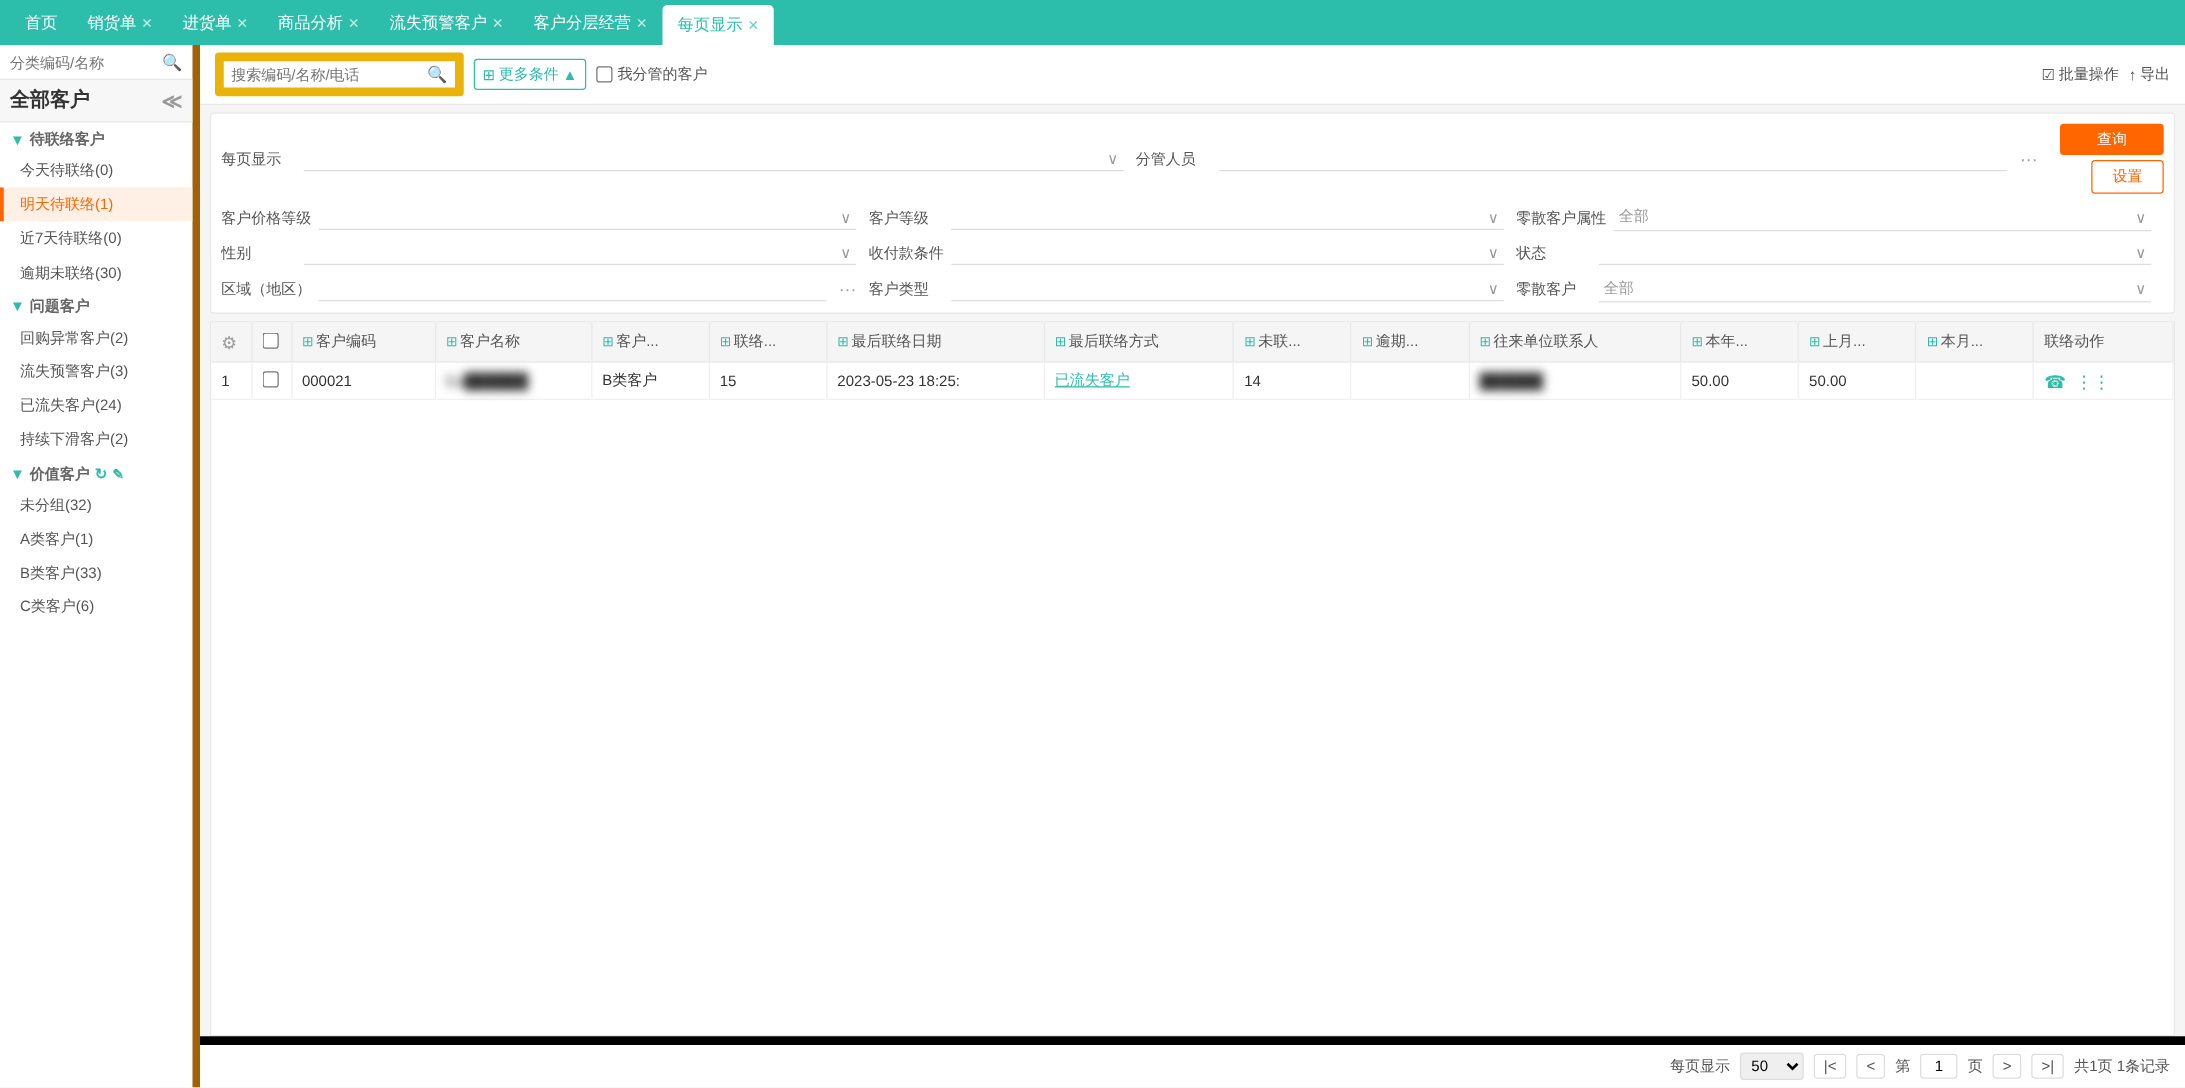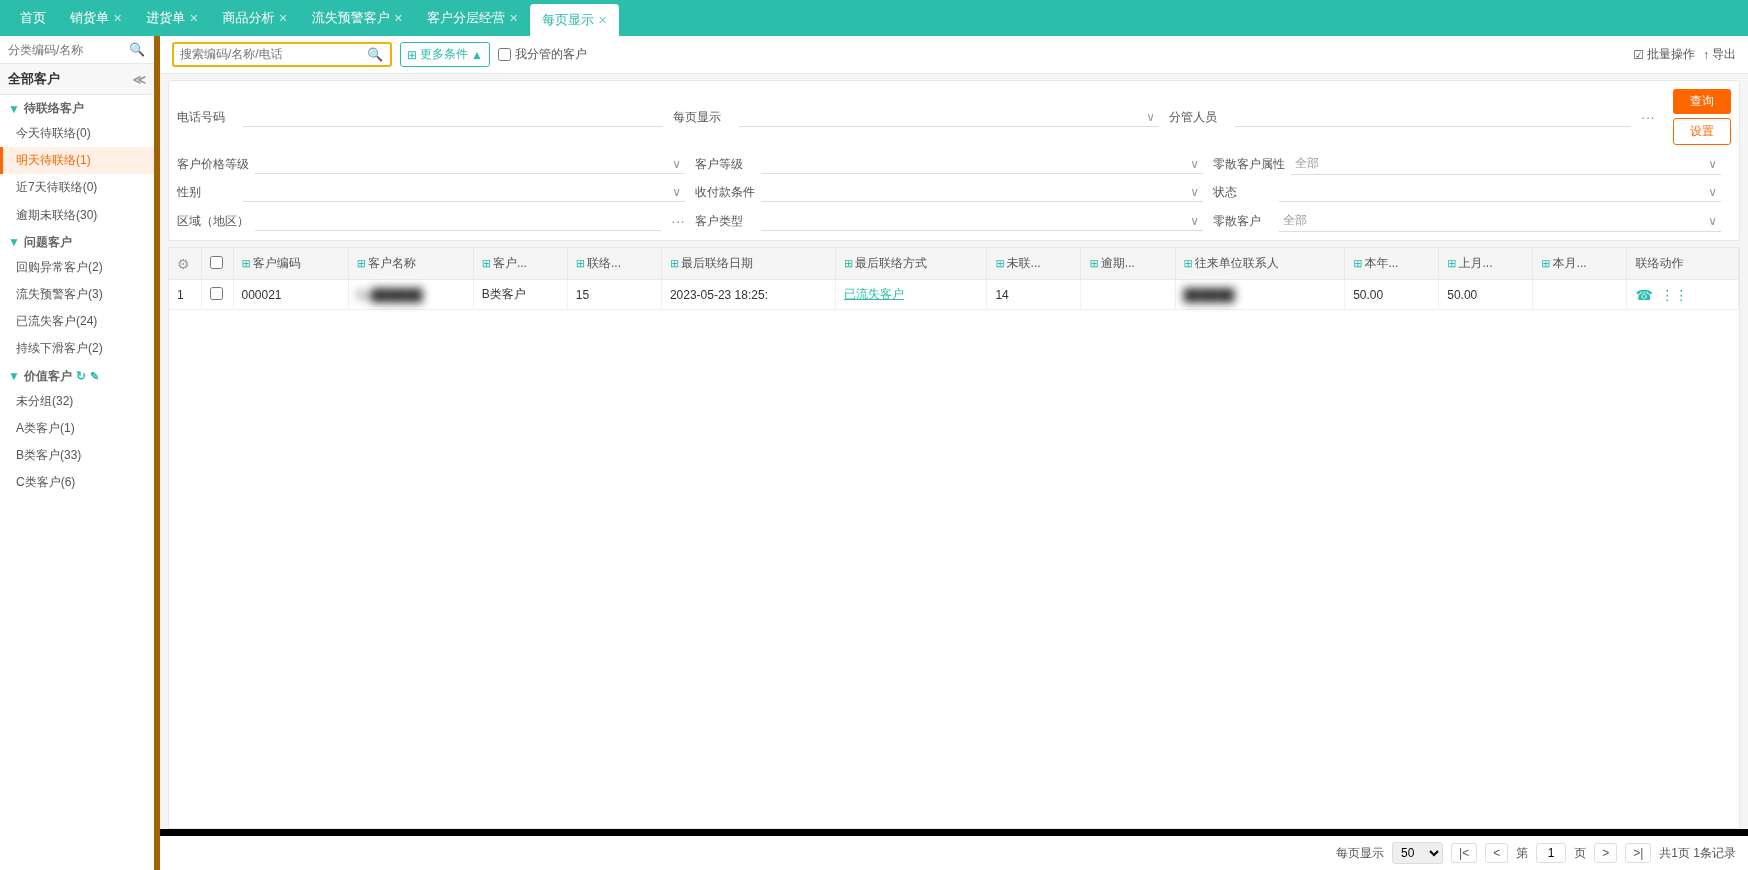--- a/index.html
+++ b/index.html
@@ -64,21 +64,21 @@
       color: #999;
       width: 100%;
     }
     .sidebar-search-icon { color: #999; font-size: 13px; cursor: pointer; }
 
     .sidebar-section-header {
       display: flex;
       align-items: center;
       justify-content: space-between;
       padding: 6px 8px;
-      font-size: 13px;
+      font-size: 16px;
       font-weight: bold;
       color: #333;
       background: #f7f7f7;
       border-bottom: 1px solid #e8e8e8;
     }
     .sidebar-collapse-icon { color: #999; cursor: pointer; }
 
     .sidebar-group-label {
       display: flex;
       align-items: center;
@@ -116,25 +116,25 @@
     .toolbar {
       background: #fff;
       padding: 6px 12px;
       display: flex;
       align-items: center;
       gap: 8px;
       border-bottom: 1px solid #e8e8e8;
     }
     .search-input-wrap {
       display: flex;
-      align-items: flex-start;
-      border: 2px solid #eab308;
+      align-items: flex-end;
+      border: 7px solid #eab308;
       border-radius: 3px;
       padding: 3px 6px;
-      width: 220px;
+      width: 199px;
     }
     .search-input-wrap input {
       border: none;
       outline: none;
       font-size: 12px;
       width: 100%;
       color: #999;
     }
     .search-icon-btn { color: #2dbdab; cursor: pointer; font-size: 13px; }
 
@@ -248,20 +248,21 @@
       font-size: 12px;
     }
     .btn-set {
       background: #fff;
       color: #f60;
       border: 1px solid #f60;
       border-radius: 3px;
       padding: 4px 16px;
       cursor: pointer;
       font-size: 12px;
+      margin-left: 25px;
     }
 
     
     .table-wrap {
       flex: 1;
       overflow: auto;
       margin: 0 8px;
       background: #fff;
       border: 1px solid #e8e8e8;
     }
@@ -464,24 +465,20 @@
         <div class="export-btn">
           <span>↑</span>
           <span>导出</span>
         </div>
       </div>
     </div>
 
     <div class="filter-panel">
 
       <div class="filter-row">
-        <div class="filter-cell">
-          <span class="filter-label">电话号码</span>
-          <input class="filter-input" type="text" style="">
-        </div>
         <div class="filter-cell">
           <span class="filter-label">每页显示</span>
           <div class="filter-select">
             <span class="chevron">∨</span>
           </div>
         </div>
         <div class="filter-cell">
           <span class="filter-label">分管人员</span>
           <input class="filter-input" type="text" style="flex: 1 1 0%;">
           <span class="filter-dots">···</span>

